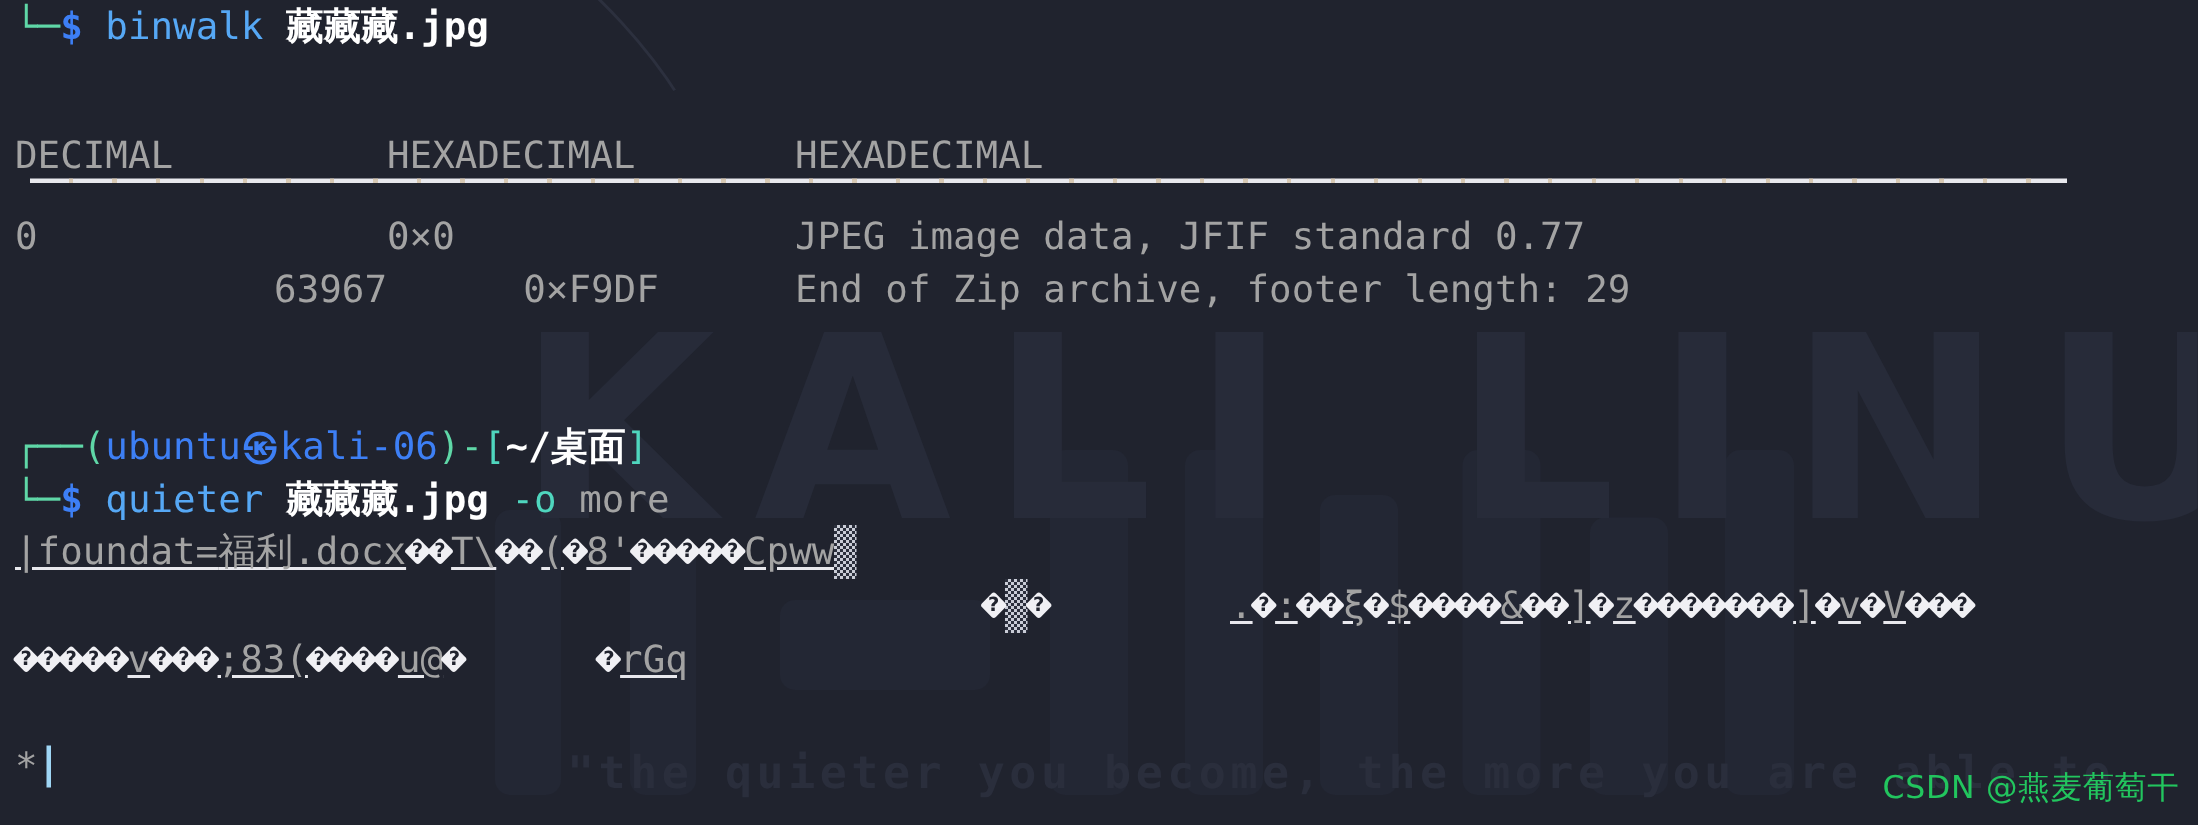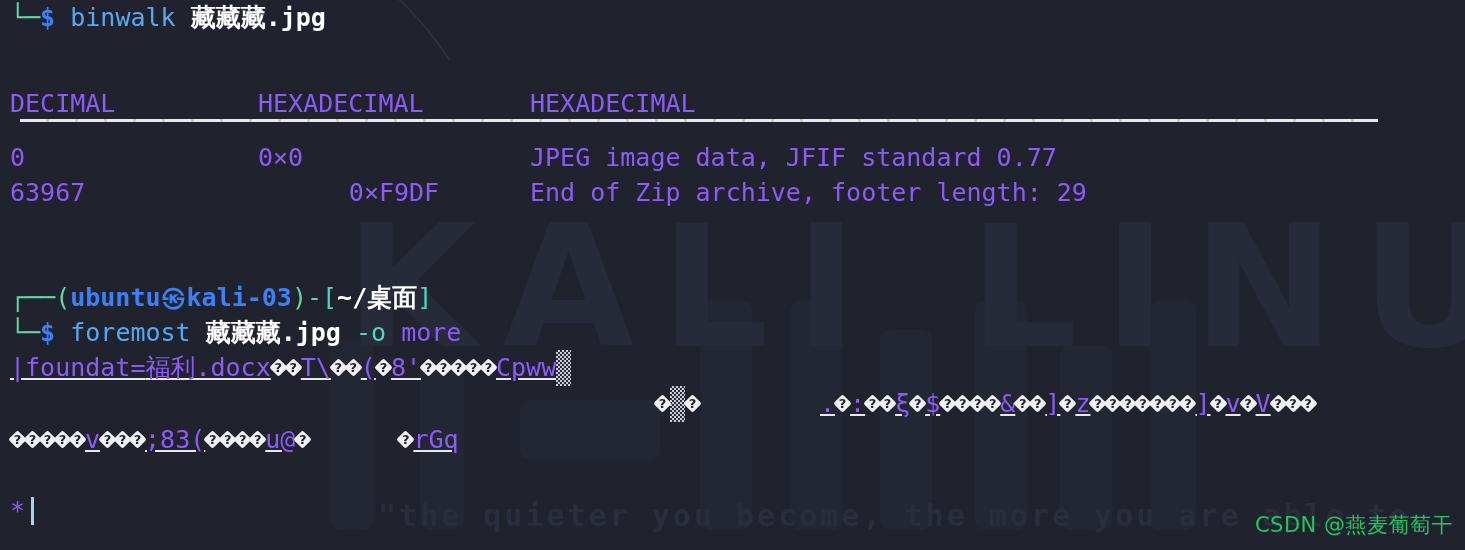--- a/index.html
+++ b/index.html
@@ -78,25 +78,25 @@
   .row {
     white-space: pre;
     height: 35px;
     line-height: 35px;
   }
   .row.tall { height: 36px; line-height: 36px; text-decoration: underline; }
   .spacer { height: 35px; }
 
   
   .c-green   { color: #5fd7a7; }
-  .c-blue    { color: #3d7ff5; font-weight: 700; }
+  .c-blue    { color: #3d7ff5; font-weight: 400; }
   .c-cmd     { color: #56a8f5; }
   .c-boldw   { color: #ffffff; font-weight: 700; }
   .c-teal    { color: #4fd6be; }
-  .c-dim     { color: #8b5cf6; }
+  .c-dim     { color: #a3a3a3; }
 
   .prompt-frame { color: #5fd7a7; }
   .dollar { color: #3d7ff5; font-weight: 700; }
 
   .kali-sym {
     display: inline-block;
     width: 26px;
     text-align: center;
     color: #3d7ff5;
     font-family: "DejaVu Sans", "Liberation Sans", sans-serif;
@@ -225,28 +225,28 @@
     <div class="spacer"></div>
 
     <div class="row"><span class="c-dim" style="display:inline-block;width:248px;">DECIMAL</span><span class="c-dim" style="display:inline-block;width:272px;margin-top:16px;">HEXADECIMAL</span><span class="c-dim">HEXADECIMAL</span></div>
 
     <div class="sep-line">
         <div class="bar"></div>
       </div>
 
     <div class="row"><span class="c-dim" style="display:inline-block;width:248px;">0</span><span class="c-dim" style="display:inline-block;width:272px;">0×0</span><span class="c-dim">JPEG image data, JFIF standard 0.77</span></div>
 
-    <div class="row"><span class="c-dim" style="display:inline-block;width:248px;">63967</span><span class="c-dim" style="display:inline-block;width:272px;text-align:center;">0×F9DF</span><span class="c-dim">End of Zip archive, footer length: 29</span></div>
-
-    <div class="spacer"></div>
-    <div class="spacer"></div>
-
-    <div class="row"><span class="prompt-frame">┌──</span><span class="c-green">(</span><span class="c-blue">ubuntu</span><span class="kali-sym">㉿</span><span class="c-blue">kali-03</span><span class="c-green">)</span><span class="c-green">-</span><span class="c-teal">[</span><span class="c-boldw">~/桌面</span><span class="c-teal">]</span></div>
-
-    <div class="row"><span class="prompt-frame">└─</span><span class="dollar">$</span> <span class="c-cmd">foremost</span> <span class="c-boldw">藏藏藏.jpg</span> <span class="c-teal">-o</span> <span class="c-dim">more</span></div>
+    <div class="row"><span class="c-dim" style="display:inline-block;width:248px;text-align:right;">63967</span><span class="c-dim" style="display:inline-block;width:272px;text-align:center;">0×F9DF</span><span class="c-dim">End of Zip archive, footer length: 29</span></div>
+
+    <div class="spacer"></div>
+    <div class="spacer"></div>
+
+    <div class="row"><span class="prompt-frame">┌──</span><span class="c-green">(</span><span class="c-blue">ubuntu</span><span class="kali-sym">㉿</span><span class="c-blue">kali-06</span><span class="c-green">)</span><span class="c-green">-</span><span class="c-teal">[</span><span class="c-boldw">~/桌面</span><span class="c-teal">]</span></div>
+
+    <div class="row"><span class="prompt-frame">└─</span><span class="dollar">$</span> <span class="c-cmd">quieter</span> <span class="c-boldw">藏藏藏.jpg</span> <span class="c-teal">-o</span> <span class="c-dim">more</span></div>
 
 
     <div class="row tall"><span class="c-dim">|foundat=</span><span class="c-dim">福利.docx</span><span class="repl"></span><span class="repl"></span><span class="c-dim">T\</span><span class="repl"></span><span class="repl"></span><span class="c-dim">(</span><span class="repl"></span><span class="c-dim">8'</span><span class="repl"></span><span class="repl"></span><span class="repl"></span><span class="repl"></span><span class="repl"></span><span class="c-dim">Cpww</span><span class="blk tall"></span></div>
 
     <div class="row tall"><span style="display:inline-block;width:645px;"></span><span class="repl"></span><span class="blk tall"></span><span class="repl"></span><span style="display:inline-block;width:120px;"></span><span class="c-dim">.</span><span class="repl"></span><span class="c-dim">:</span><span class="repl"></span><span class="repl"></span><span class="c-dim">ξ</span><span class="repl"></span><span class="c-dim">$</span><span class="repl"></span><span class="repl"></span><span class="repl"></span><span class="repl"></span><span class="c-dim">&amp;</span><span class="repl"></span><span class="repl"></span><span class="c-dim">]</span><span class="repl"></span><span class="c-dim">z</span><span class="repl"></span><span class="repl"></span><span class="repl"></span><span class="repl"></span><span class="repl"></span><span class="repl"></span><span class="repl"></span><span class="c-dim">]</span><span class="repl"></span><span class="c-dim">v</span><span class="repl"></span><span class="c-dim">V</span><span class="repl"></span><span class="repl"></span><span class="repl"></span></div>
 
     <div class="row tall"><span class="repl"></span><span class="repl"></span><span class="repl"></span><span class="repl"></span><span class="repl"></span><span class="c-dim">v</span><span class="repl"></span><span class="repl"></span><span class="repl"></span><span class="c-dim">;83(</span><span class="repl"></span><span class="repl"></span><span class="repl"></span><span class="repl"></span><span class="c-dim">u@</span><span class="repl"></span><span style="display:inline-block;width:88px;"></span><span class="repl"></span><span class="c-dim">rGq</span></div>
 
     <div class="spacer"></div>
 

